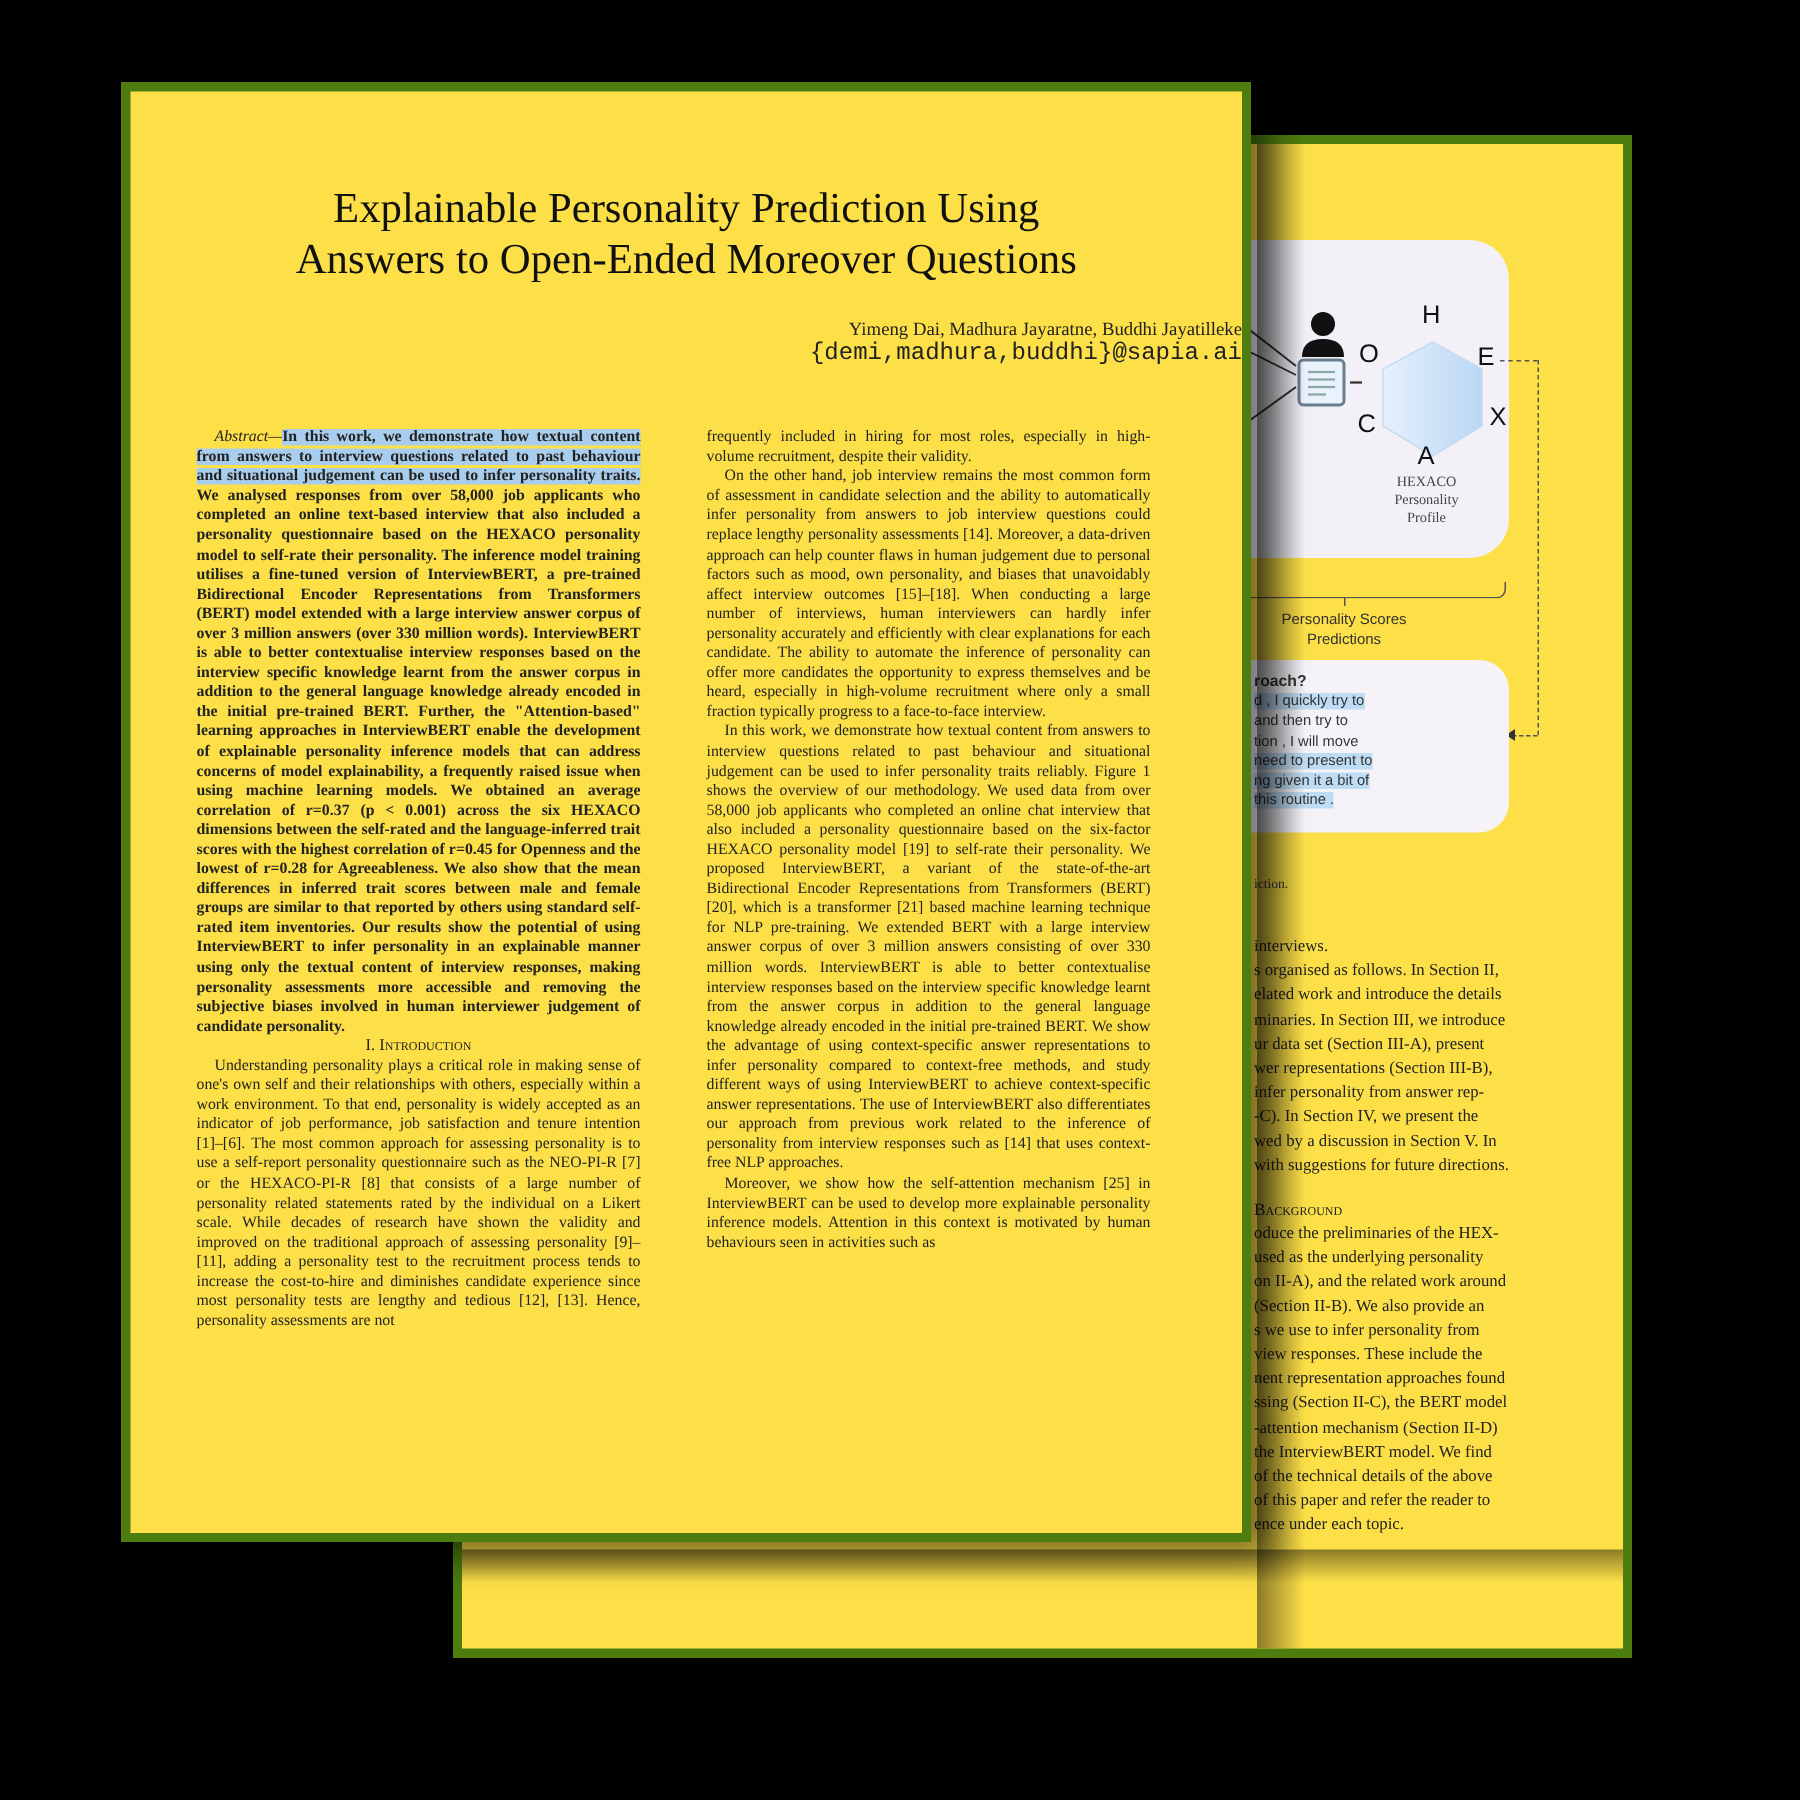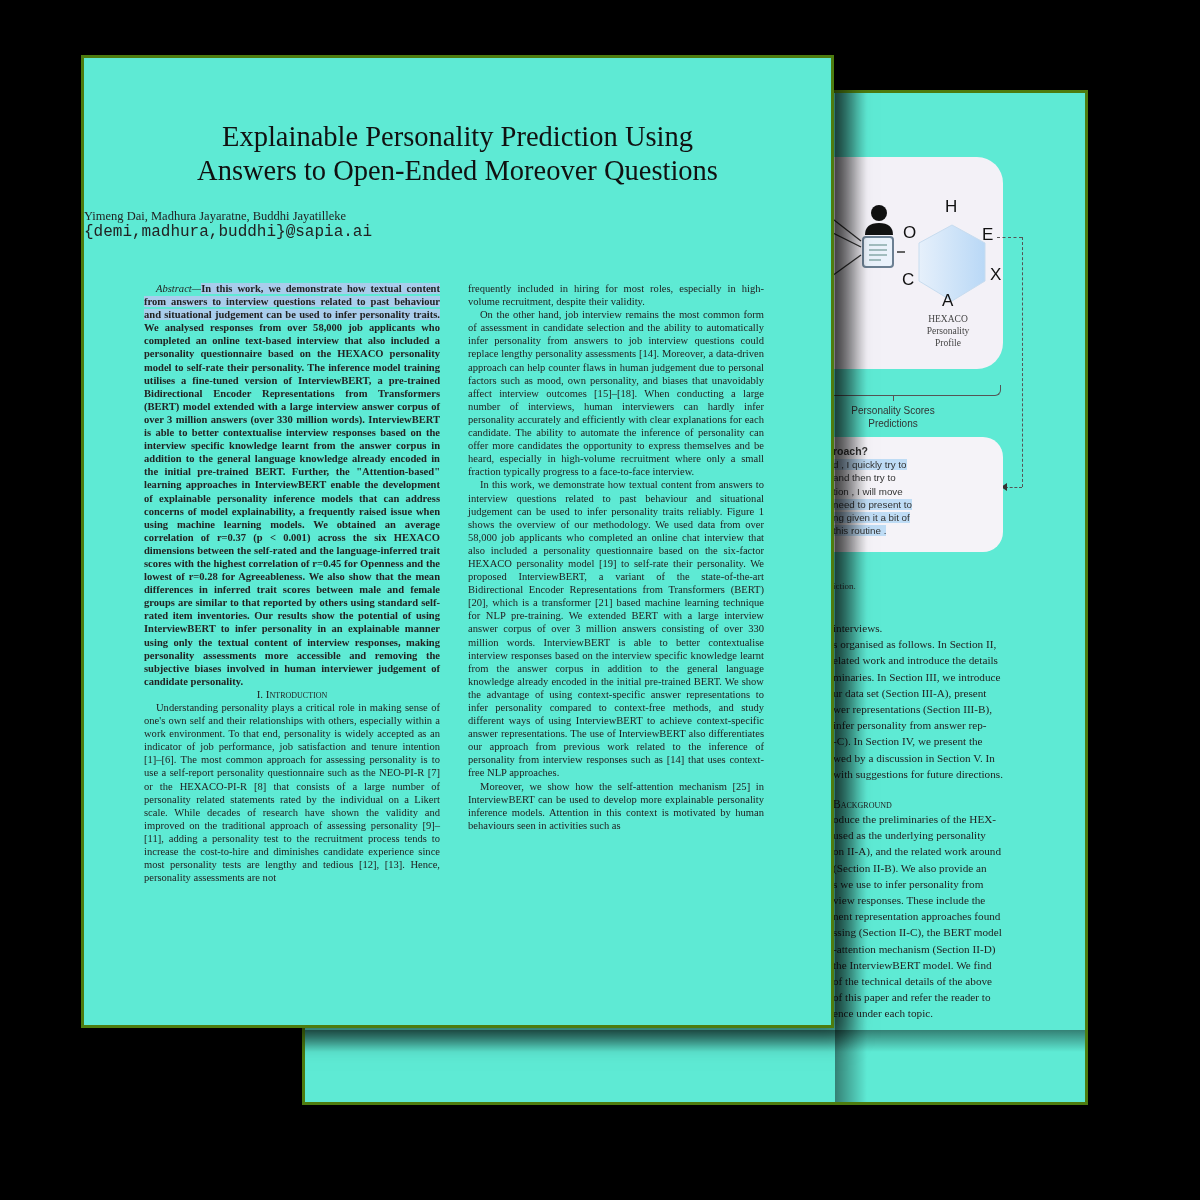--- a/index.html
+++ b/index.html
@@ -1,42 +1,42 @@
 <!DOCTYPE html>
 <html><head>
 <meta charset="utf-8">
 <style>
   html, body { margin:0; padding:0; }
   body {
     width:1200px; height:1200px; background:#000; position:relative; overflow:hidden;
     font-family:"Liberation Serif", "DejaVu Serif", serif; color:#222;
   }
   .page {
-    position:absolute; background:#5eead4; border:3px solid #4d7c0f; box-sizing:border-box; overflow:hidden;
+    position:absolute; background:#fde047; border:6px solid #4d7c0f; box-sizing:border-box; overflow:hidden;
   }
   #back-page { left:302px; top:90px; width:786px; height:1015px; }
   #front-page {
     left:81px; top:55px; width:753px; height:973px;
     box-shadow: 14px 10px 22px rgba(0,0,0,0.55);
     z-index:2;
   }
   
   .title {
     position:absolute; left:0; top:62px; width:100%; text-align:center;
     font-size:28.5px; line-height:34px; color:#111;
   }
-  .authors { position:absolute; left:0; top:150px; width:100%; text-align:left; font-size:12.5px; line-height:16px; color:#222; }
+  .authors { position:absolute; left:0; top:150px; width:100%; text-align:right; font-size:12.5px; line-height:16px; color:#222; }
   .affil { font-style:italic; }
   .email { font-family:"Liberation Mono", "DejaVu Sans Mono", monospace; font-size:16px; }
   .col {
     position:absolute; top:224px; width:296px; font-size:10.55px; line-height:13.1px;
     text-align:justify; color:#222;
   }
   .col p { margin:0; text-indent:12px; }
-  #col-left { left:60px; }
+  #col-left { left:44px; }
   #col-right { left:384px; }
   .abstract { font-weight:bold; }
   .abstract .lead { font-style:italic; font-weight:normal; }
   .hl { background:#a9cdec; }
   .index-terms { font-weight:bold; }
   .index-terms .lead { font-style:italic; font-weight:normal; }
   .section-head {
     text-align:center; font-variant:small-caps; font-size:11px; margin:14px 0 6px 0; text-indent:0 !important;
   }
   

